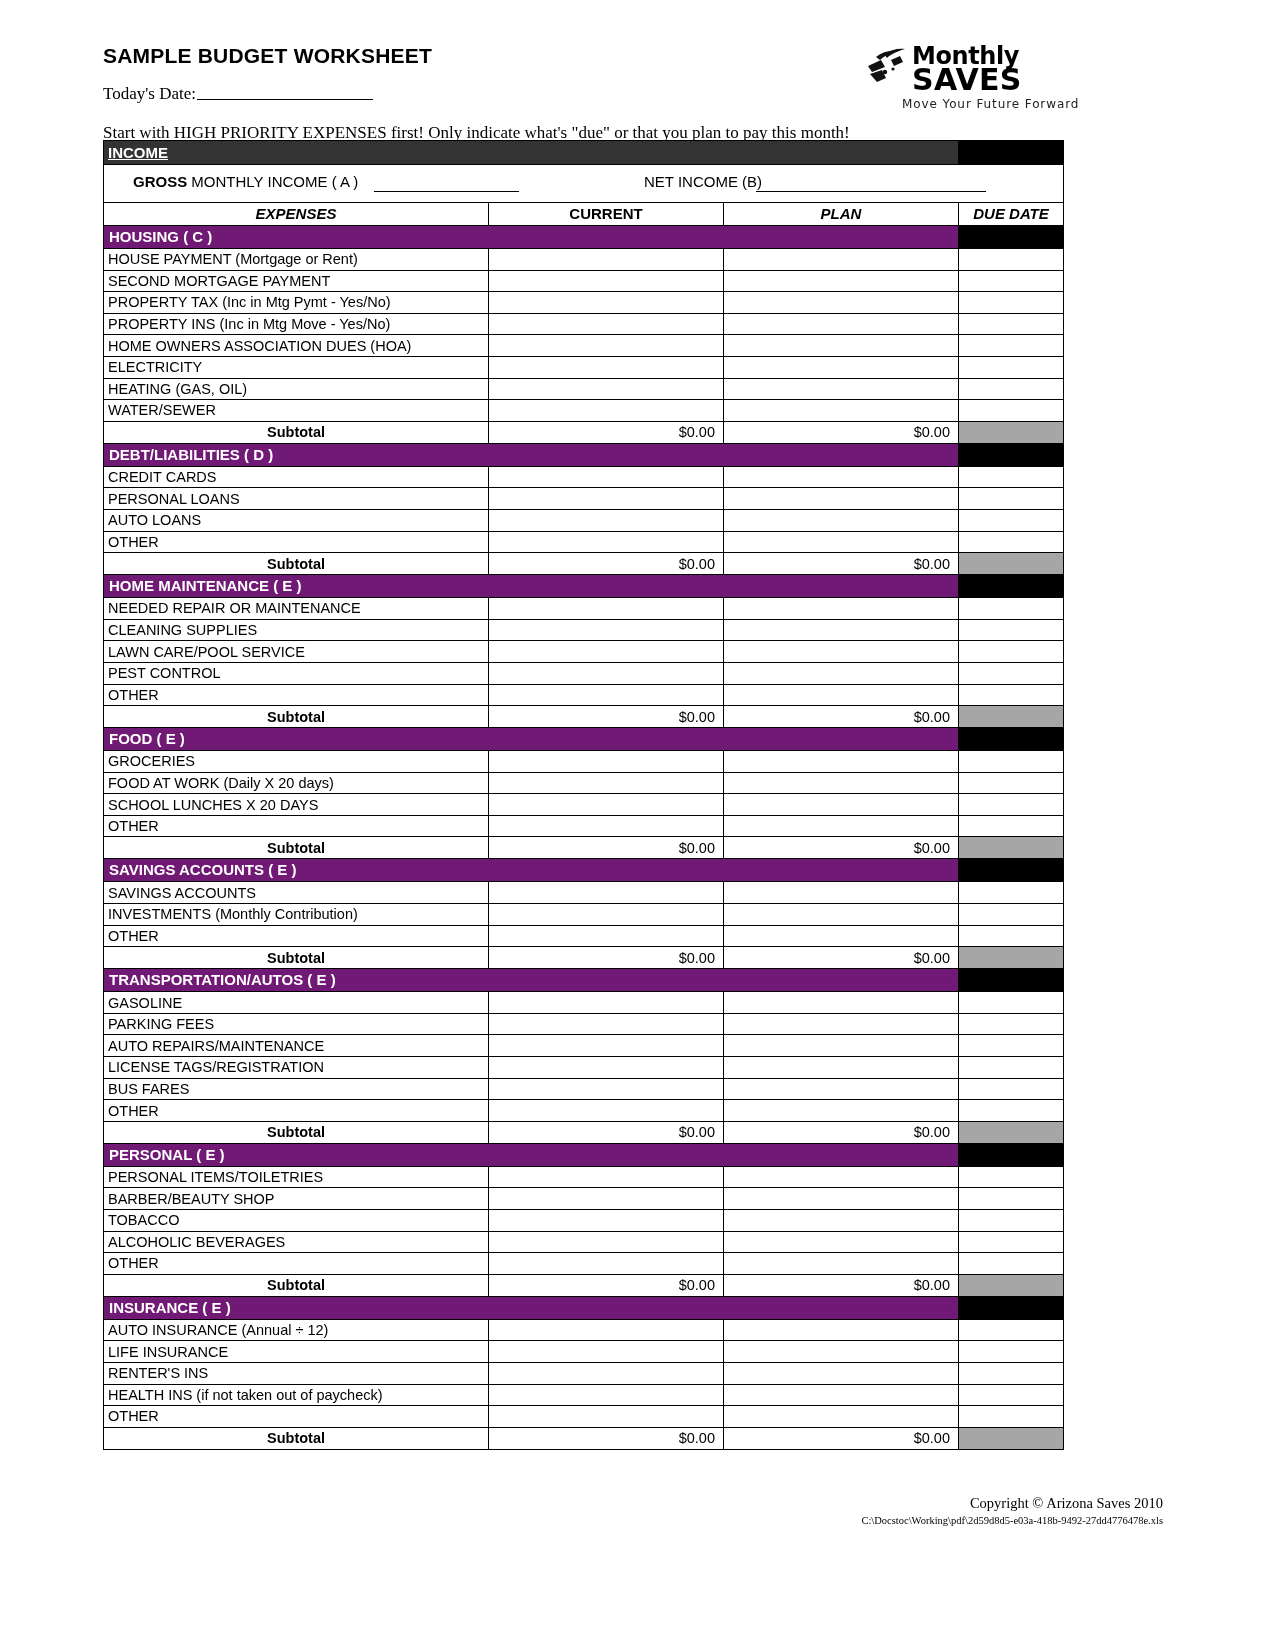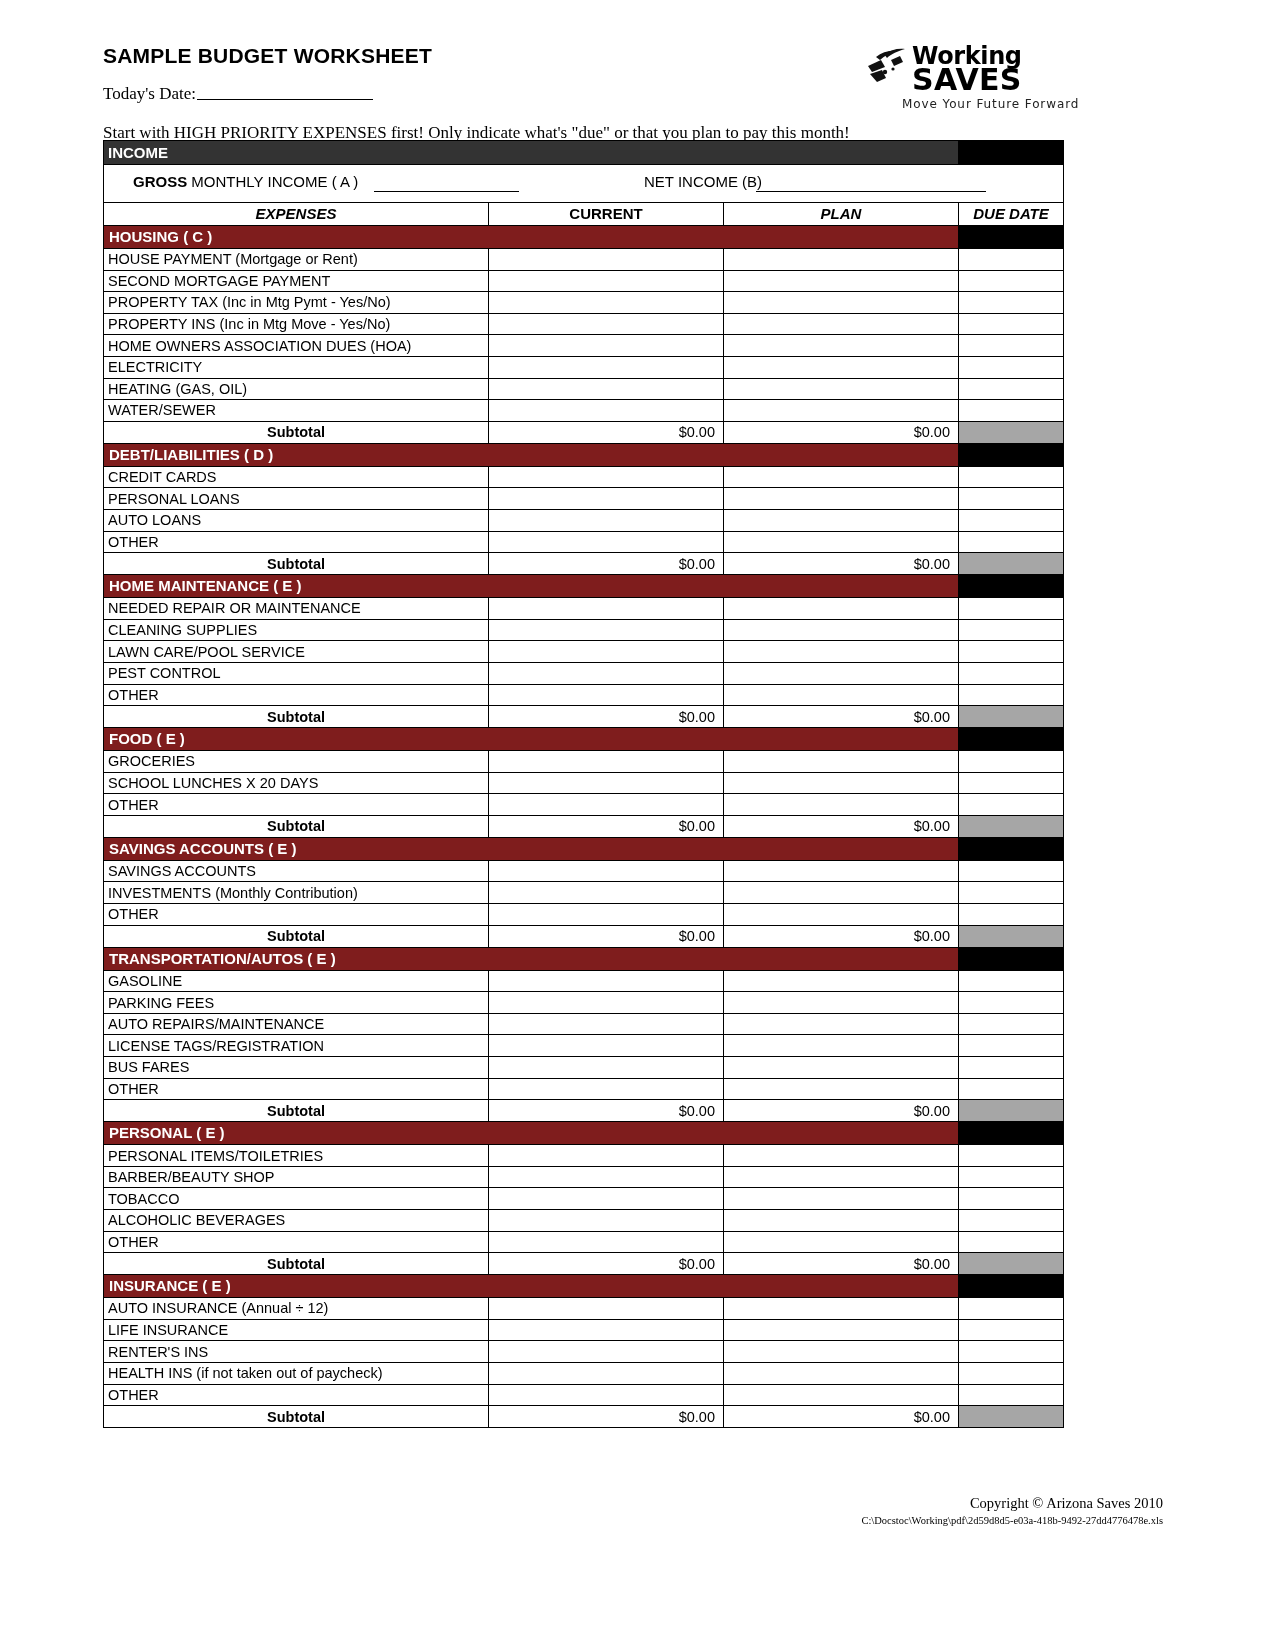--- a/index.html
+++ b/index.html
@@ -131,20 +131,21 @@
   col.c-due { width: 105px; }
 
   
   tr.income-row td.income-bar {
     background: #333333;
     color: #ffffff;
     font-weight: bold;
     font-size: 15px;
     height: 23px;
     border-color: #000;
+    text-decoration: underline;
   }
   tr.income-row td.income-black {
     background: #000000;
     border-color: #000;
   }
 
   
   tr.gross-row td {
     height: 37px;
     border-left: 1px solid #000;
@@ -191,21 +192,21 @@
   tr.colhead td {
     font-weight: bold;
     text-align: center;
     font-size: 15px;
     height: 22px;
   }
   tr.colhead td.italic { font-style: italic; }
 
   
   tr.cat-row td.cat-bar {
-    background: #7f1d1d;
+    background: #701a75;
     color: #ffffff;
     font-weight: bold;
     font-size: 15px;
     height: 22px;
     padding-left: 5px;
     border-color: #000;
   }
   tr.cat-row td.cat-black {
     background: #000000;
     border-color: #000;
@@ -270,21 +271,21 @@
   <div class="logo">
     <svg class="logo-mark" viewBox="0 0 52 36" xmlns="http://www.w3.org/2000/svg">
       <path d="M8 26 L20 22 L24 30 L15 34 Z" fill="#111"></path>
       <path d="M6 18 L19 12 L23 19 L10 24 Z" fill="#111"></path>
       <path d="M14 9 C20 4 28 2 34 3 C28 5 22 8 18 12 Z" fill="#111"></path>
       <path d="M22 6 C28 2 36 0 43 1 C36 3 29 6 25 10 Z" fill="#111"></path>
       <path d="M29 12 L38 8 L41 14 L32 18 Z" fill="#111"></path>
       <circle cx="23" cy="24" r="2.2" fill="#111"></circle>
       <circle cx="31" cy="21" r="1.6" fill="#111"></circle>
     </svg>
-    <div class="logo-arizona">Working</div>
+    <div class="logo-arizona">Monthly</div>
     <div class="logo-saves">SAVES</div>
     <div class="logo-tagline">Move Your Future Forward</div>
   </div>
 
   <table class="budget">
     <colgroup>
       <col class="c-exp">
         <col class="c-cur">
         <col class="c-plan">
         <col class="c-due">
@@ -446,20 +447,26 @@
           <td class="cat-bar" colspan="3">FOOD ( E )</td>
           <td class="cat-black"></td>
         </tr>
         <tr class="item-row">
           <td class="item-label">GROCERIES</td>
           <td class="blank"></td>
           <td class="blank"></td>
           <td class="blank"></td>
         </tr>
         <tr class="item-row">
+          <td class="item-label">FOOD AT WORK (Daily X 20 days)</td>
+          <td class="blank"></td>
+          <td class="blank"></td>
+          <td class="blank"></td>
+        </tr>
+        <tr class="item-row">
           <td class="item-label">SCHOOL LUNCHES X 20 DAYS</td>
           <td class="blank"></td>
           <td class="blank"></td>
           <td class="blank"></td>
         </tr>
         <tr class="item-row">
           <td class="item-label">OTHER</td>
           <td class="blank"></td>
           <td class="blank"></td>
           <td class="blank"></td>

